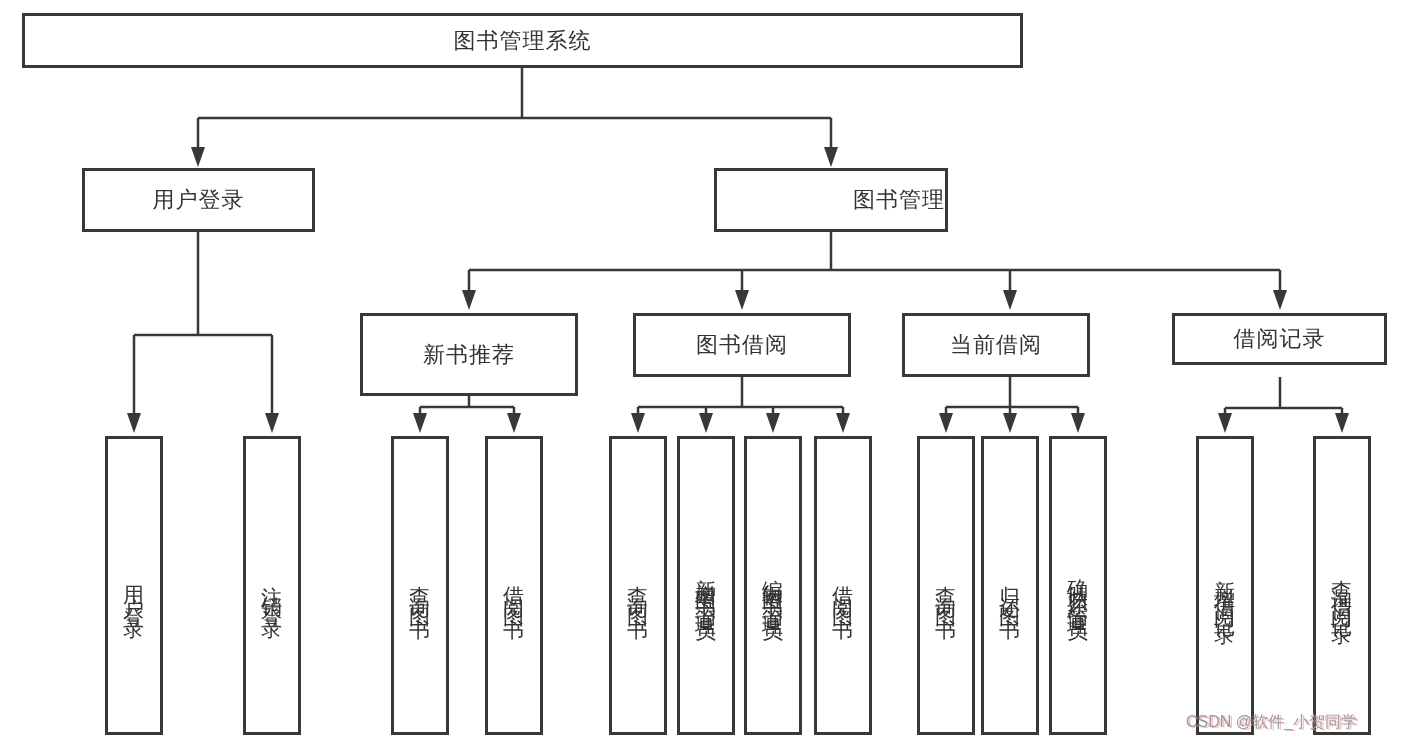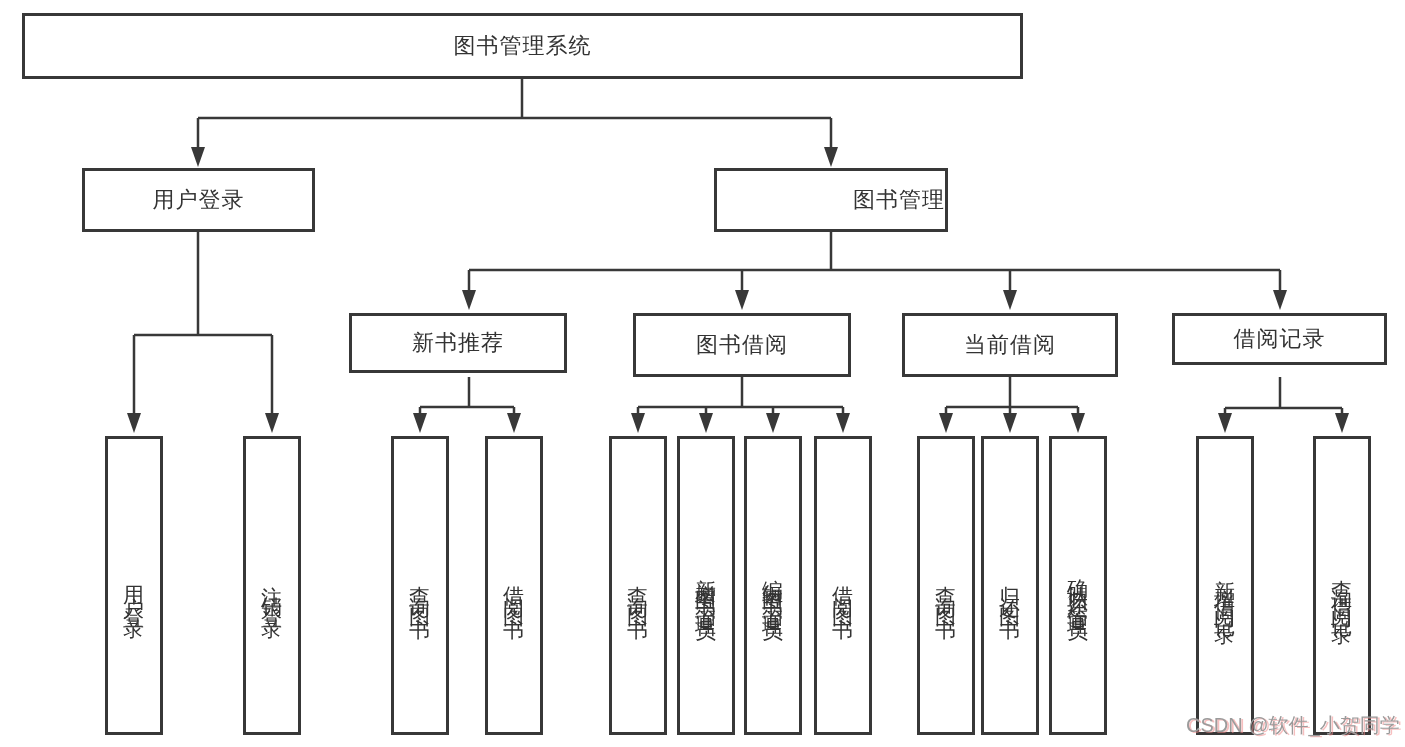--- a/index.html
+++ b/index.html
@@ -26,34 +26,34 @@
     text-orientation:mixed;
     font-size:21px;
     line-height:1;
     color:#333333;
     display:block;
   }
   .v4 span{letter-spacing:11px;margin-bottom:-11px;}
   .v6 span{letter-spacing:9px;margin-bottom:-9px;}
   .v9 span{letter-spacing:6px;margin-bottom:-6px;}
   
-  .root {left:22px;  top:13px;  width:1001px;height:66px;}
+  .root {left:22px;  top:13px;  width:1001px;height:55px;}
   .l1a  {left:82px;  top:168px; width:233px; height:64px;}
   .l1b  {left:714px; top:168px; width:234px; height:64px;justify-content:flex-end;}
-  .l2a  {left:349px; top:313px; width:218px; height:60px;}
+  .l2a  {left:360px; top:313px; width:218px; height:83px;}
   .l2b  {left:633px; top:313px; width:218px; height:64px;}
-  .l2c  {left:902px; top:313px; width:216px; height:64px;}
+  .l2c  {left:902px; top:313px; width:188px; height:64px;}
   .l2d  {left:1172px;top:313px; width:215px; height:52px;}
   .leaf {top:436px;  width:58px; height:299px;}
   .f0 {left:105px;} .f1 {left:243px;} .f2 {left:391px;} .f3 {left:485px;}
   .f4 {left:609px;} .f5 {left:677px;} .f6 {left:744px;} .f7 {left:814px;}
   .f8 {left:917px;} .f9 {left:981px;} .f10{left:1049px;} .f11{left:1196px;} .f12{left:1313px;}
   #watermark{
     position:absolute;left:1186px;top:712px;
-    font-size:20px;color:#9b9b9b;
+    font-size:16px;color:#9b9b9b;
     text-shadow:2px 1px 0 rgba(240,138,138,0.55);
     white-space:nowrap;
     z-index:5;
   }
 </style>
 </head>
 <body>
 
 <div id="stage">
 

